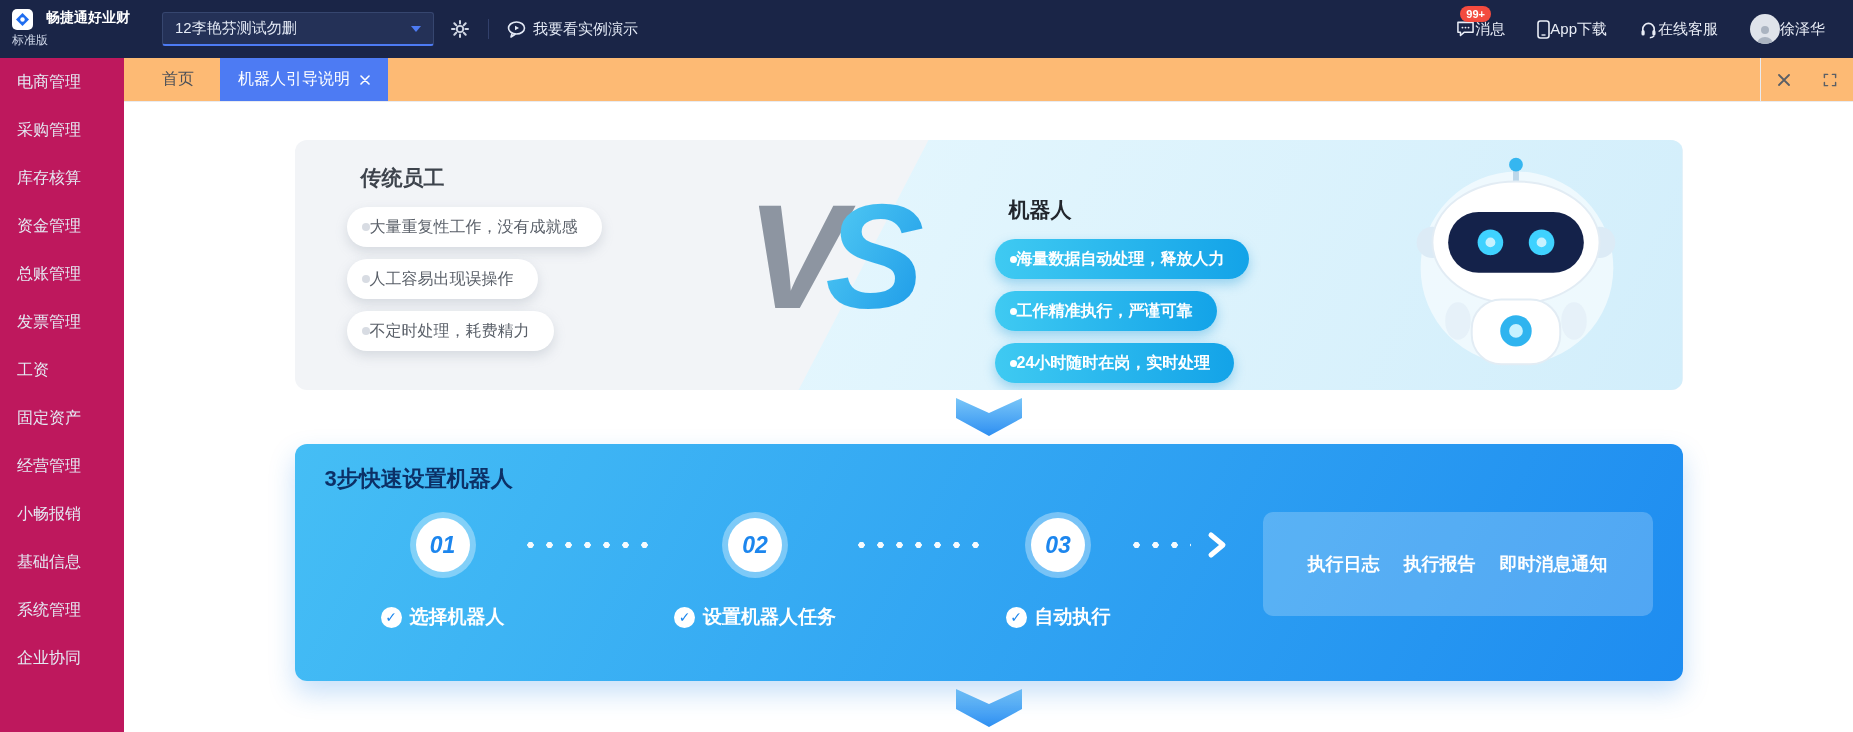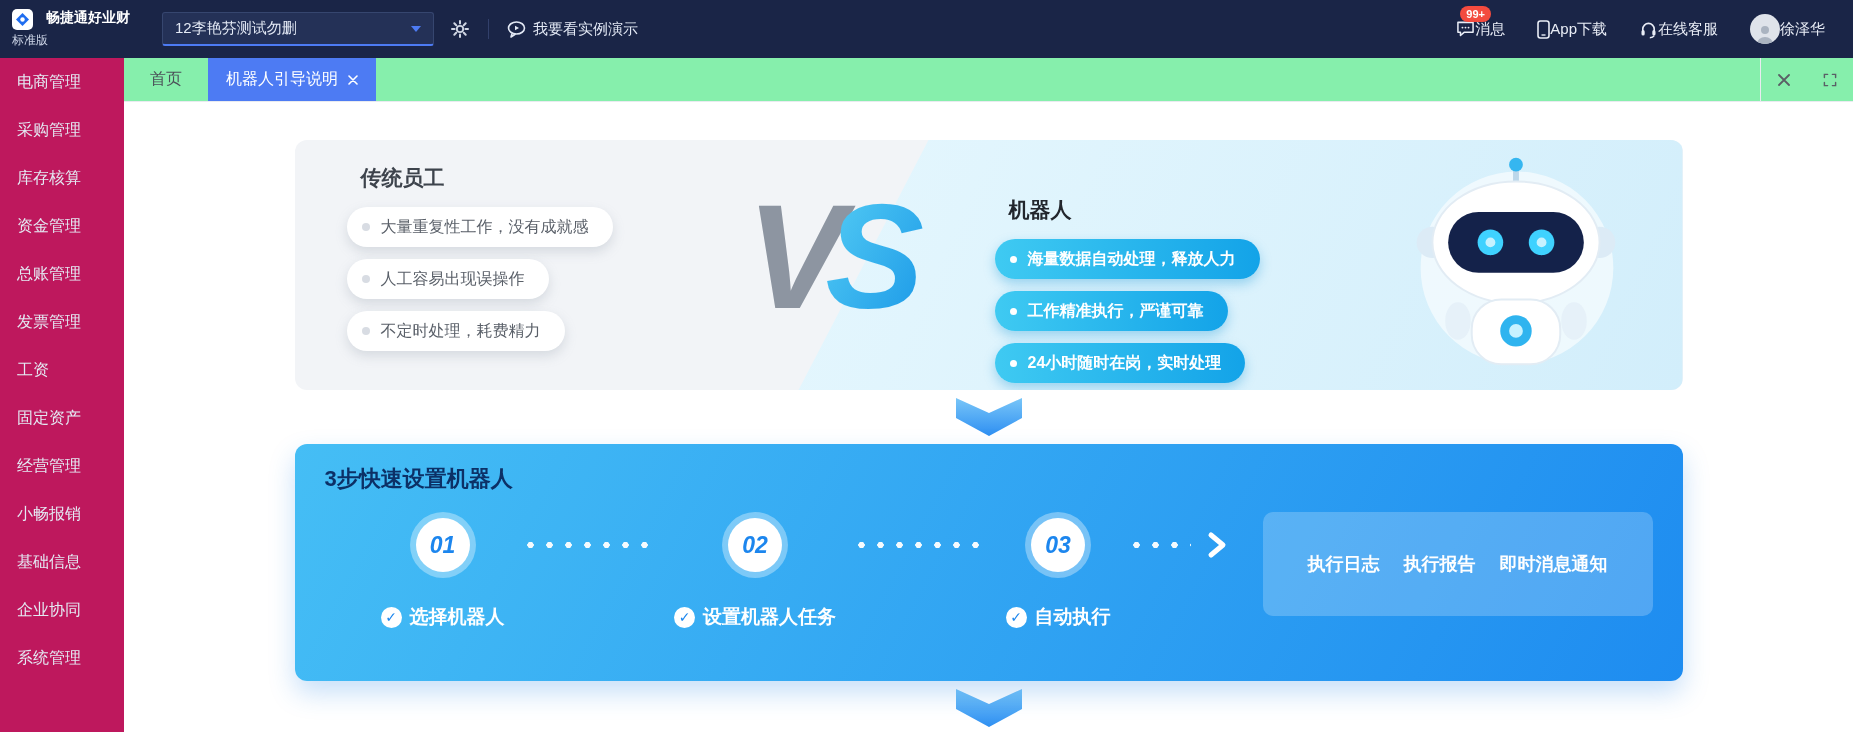--- a/index.html
+++ b/index.html
@@ -25,40 +25,40 @@
   .header-right { margin-left:auto; display:flex; align-items:center; gap:32px; padding-right:28px; }
   .hitem { position:relative; display:flex; align-items:center; color:#e9edf6; font-size:15px; cursor:pointer; }
   .badge { position:absolute; top:-14px; left:4px; background:#f34b3f; color:#fff; font-size:11px; line-height:1.3; padding:1px 6px; border-radius:9px; font-weight:bold; }
   .avatar { width:30px; height:30px; border-radius:50%; background:#dfe3ea; display:flex; align-items:flex-end; justify-content:center; overflow:hidden; }
 
   
   .sidebar { position:absolute; top:58px; left:0; width:124px; bottom:0; background:#be185d; z-index:20; }
   .side-item { height:48px; display:flex; align-items:center; padding-left:17px; color:#e4e9f3; font-size:16px; cursor:pointer; white-space:nowrap; }
 
   
-  .tabbar { position:absolute; top:58px; left:124px; right:0; height:44px; background:#86efac; border-bottom:1px solid #e9ebf0; display:flex; align-items:stretch; z-index:10; }
+  .tabbar { position:absolute; top:58px; left:124px; right:0; height:44px; background:#fdba74; border-bottom:1px solid #e9ebf0; display:flex; align-items:stretch; z-index:10;padding-left:12px; }
   .tab-home { display:flex; align-items:center; padding:0 26px; color:#4b5058; font-size:16px; cursor:pointer; }
   .tab-active { display:flex; align-items:center; gap:10px; padding:0 18px; background:#4d7bf3; color:#fff; font-size:16px; cursor:pointer; }
   .tab-x { display:flex; align-items:center; cursor:pointer; }
   .tab-actions { margin-left:auto; display:flex; align-items:stretch; border-left:1px solid #e9ebf0; }
   .tab-action { width:46px; display:flex; align-items:center; justify-content:center; background:none; border:none; cursor:pointer; }
 
   
   .main { position:absolute; top:102px; left:124px; right:0; bottom:0; background:#fff; overflow:hidden; }
   .content { width:1388px; margin:0 auto; padding-top:38px; }
 
   
   .comp-card { position:relative; height:250px; border-radius:12px; overflow:hidden; }
   .comp-left-bg { position:absolute; inset:0; background:#f2f4f7; }
   .comp-right-bg { position:absolute; inset:0; background:linear-gradient(115deg,#eefbff 0%,#d2eefb 100%); clip-path:polygon(634px 0,100% 0,100% 100%,504px 100%); }
   .left-col { position:absolute; left:52px; top:20px; z-index:2; }
   .col-title { font-size:21px; font-weight:bold; color:#3d434c; margin:4px 0 15px 14px; }
   .right-col { position:absolute; left:700px; top:20px; z-index:2; }
   .right-col .col-title { color:#22262d;margin-top:36px; }
-  .pill { display:flex; width:fit-content; align-items:center; gap:11px; height:40px; padding:0 24px 0 15px; border-radius:21px; margin-bottom:12px; font-size:16px; white-space:nowrap; }
+  .pill { display:flex; width:fit-content; align-items:center; height:40px; padding:0 24px 0 15px; border-radius:21px; margin-bottom:12px; font-size:16px; white-space:nowrap; }
   .pill.gray { background:#fff; color:#5a6069; box-shadow:0 5px 12px rgba(140,150,165,.28); }
   .pill.gray .dot { width:8px; height:8px; border-radius:50%; background:#d8dce3; }
   .pill.cyan { background:linear-gradient(90deg,#3fcaf2,#13a3e8); color:#fff; font-weight:bold; box-shadow:0 5px 12px rgba(20,150,215,.35); }
   .pill.cyan .dot { width:7px; height:7px; border-radius:50%; background:#fff; }
   .vs { position:absolute; left:452px; top:24px; z-index:3; font-style:italic; font-weight:bold; font-size:148px; line-height:1.25; display:flex; }
   .vs-v { color:#8d95a1; }
   .vs-s { margin-left:-20px; background:linear-gradient(120deg,#5ad2f6,#1694e6); -webkit-background-clip:text; background-clip:text; color:transparent; }
   .robot { position:absolute; right:50px; top:10px; z-index:2; }
 
   
@@ -215,24 +215,24 @@
   <div class="side-item">
       <span>经营管理</span>
     </div>
   <div class="side-item">
       <span>小畅报销</span>
     </div>
   <div class="side-item">
       <span>基础信息</span>
     </div>
   <div class="side-item">
+      <span>系统管理</span>
+    </div>
+  <div class="side-item">
       <span>企业协同</span>
-    </div>
-  <div class="side-item">
-      <span>系统管理</span>
     </div>
 </nav>
 
 <div class="tabbar">
   <div class="tab-home">
     <span>首页</span>
   </div>
   <div class="tab-active">
     <span>机器人引导说明</span>
     <span class="tab-x">

